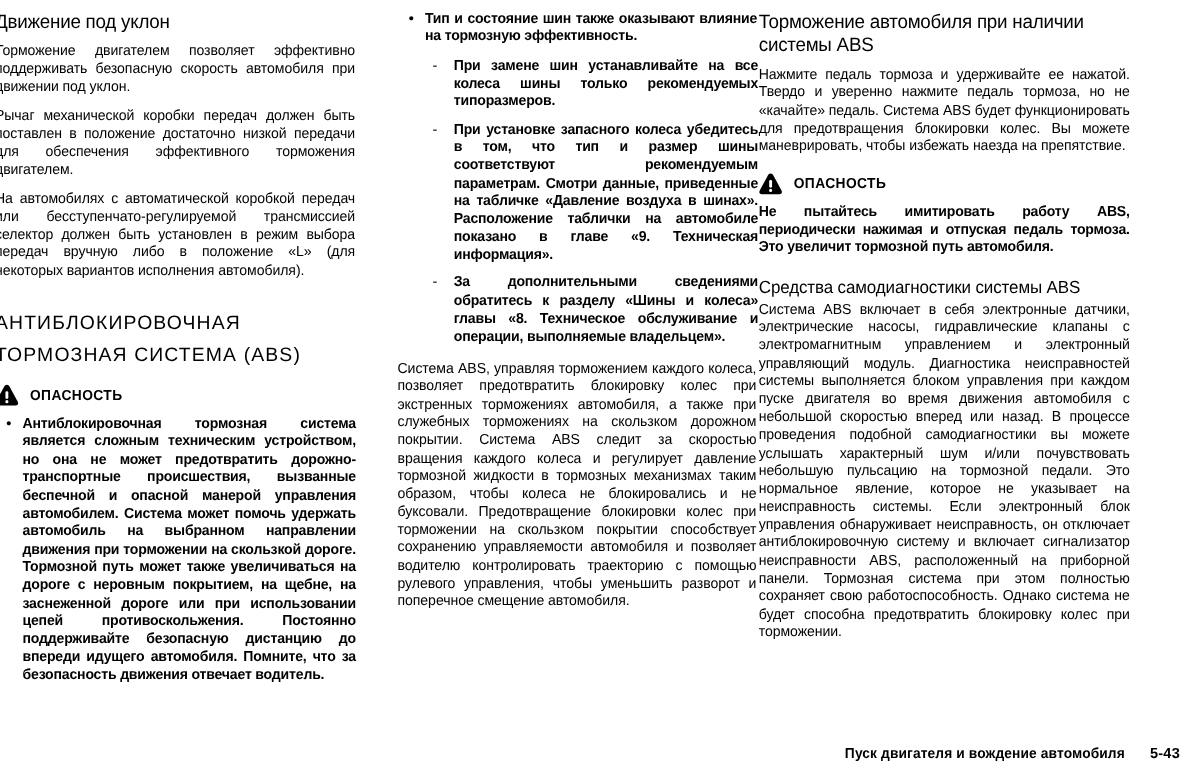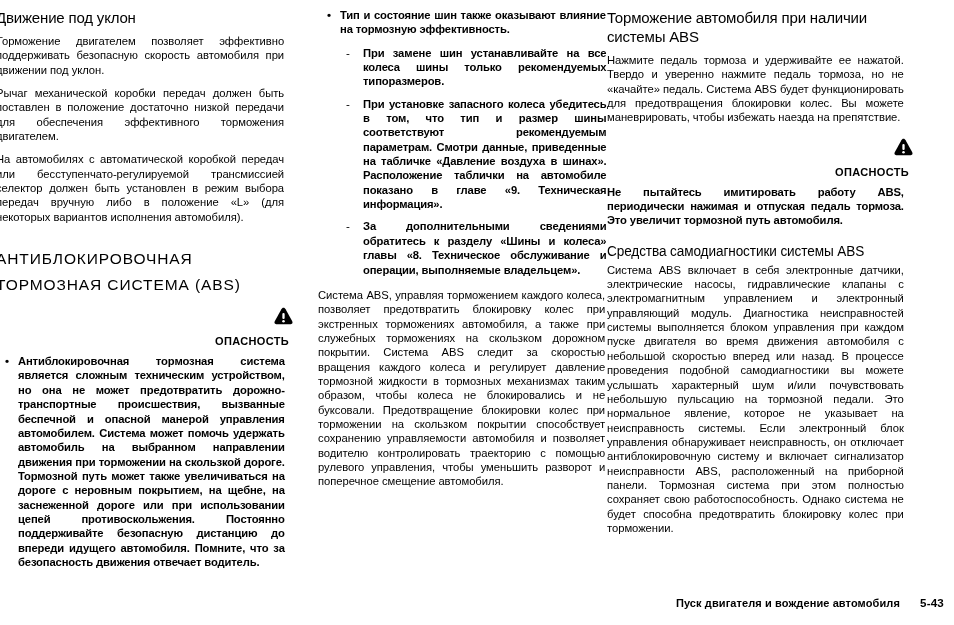--- a/index.html
+++ b/index.html
@@ -82,24 +82,23 @@
   .p:last-child { margin-bottom: 0; }
 
   .p.bold {
     font-weight: 700;
     letter-spacing: -0.15px;
   }
 
   
   .warn-head {
     display: flex;
-    align-items: flex-end;
+    align-items: center;
     gap: 9px;
     margin: 13px 0 7px 0;
-    flex-direction: column;
   }
   .warn-icon {
     width: 19px;
     height: 18px;
     flex: 0 0 auto;
     display: block;
   }
   .warn-label {
     font-size: 11.6px;
     font-weight: 700;

